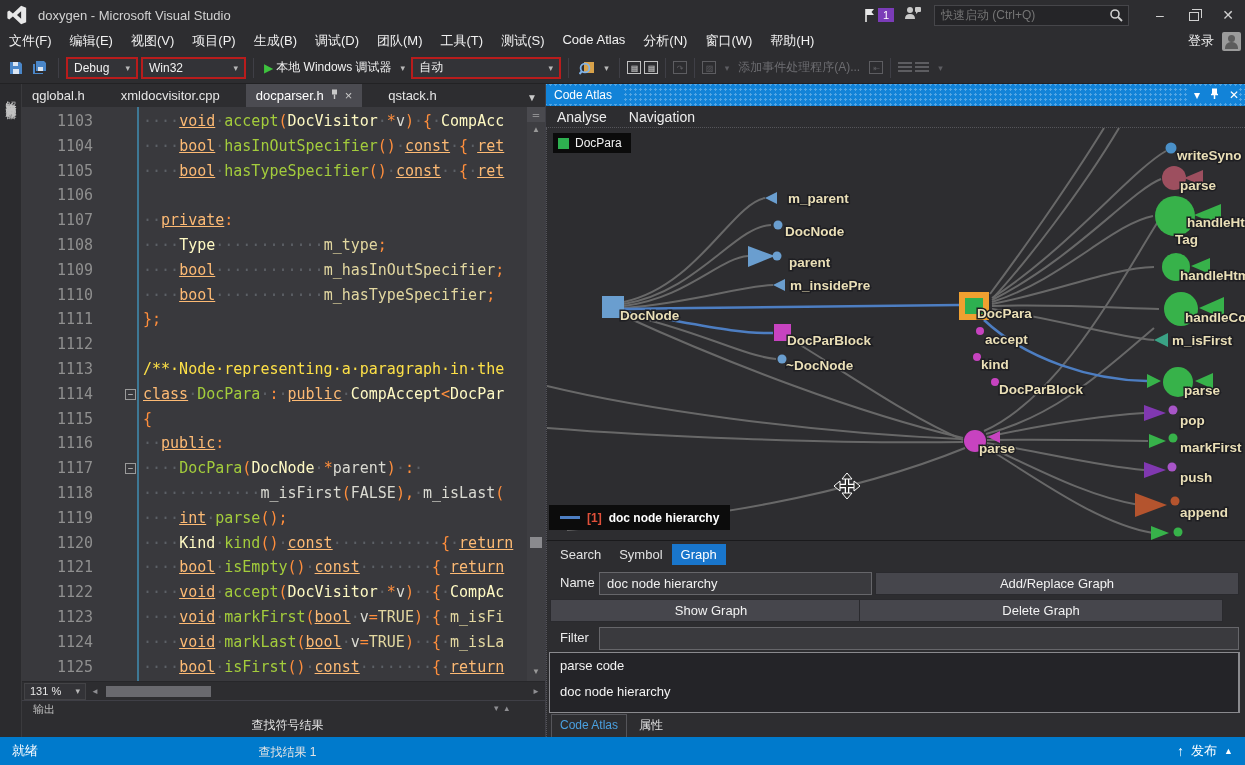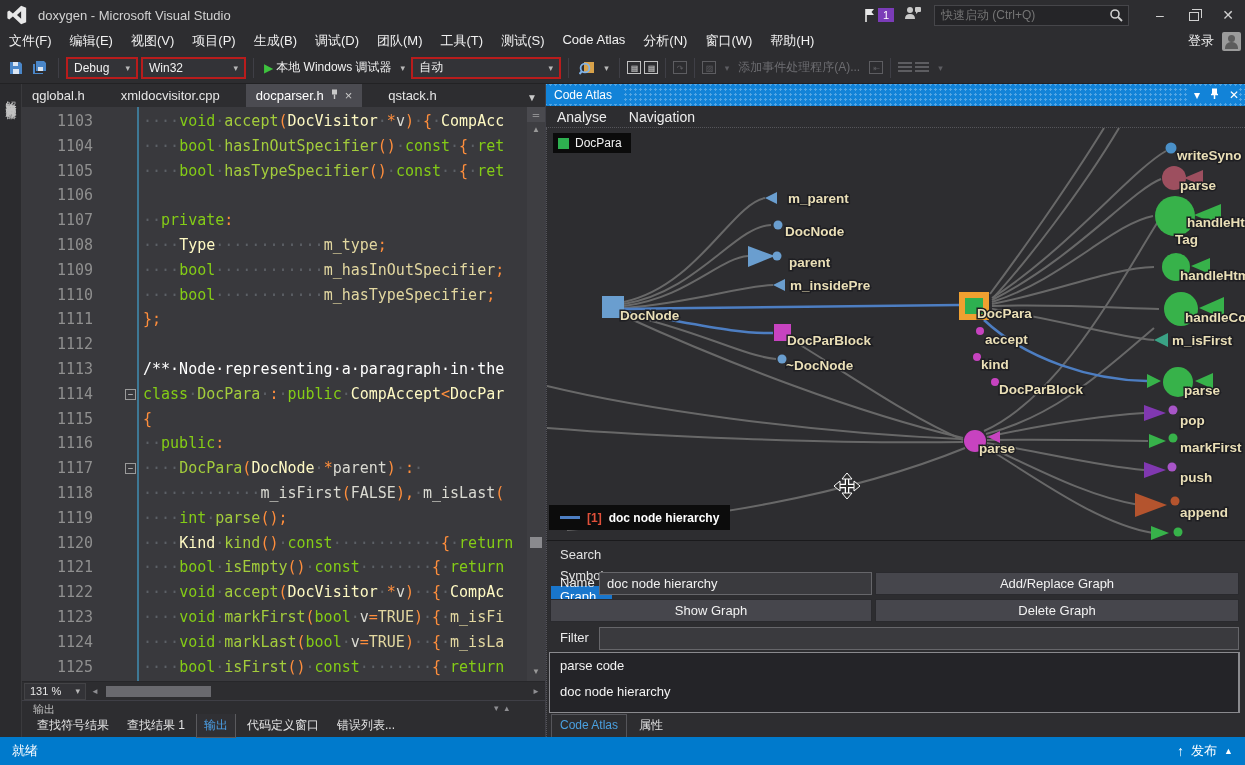--- a/index.html
+++ b/index.html
@@ -60,41 +60,41 @@
   .tab-ddown { position:absolute; right:8px; bottom:4px; color:#c9c9c9; font-size:10px; }
 
   .editor { position:relative; flex:1; overflow:hidden; background:#39393d; }
   .guide { position:absolute; left:115px; top:0; bottom:0; width:2px; background:#3f84a4; opacity:.85; }
   #code { position:absolute; left:0; top:2px; width:calc(100% - 18px); font-family:"DejaVu Sans Mono", monospace; font-size:15px; }
   .cl { display:flex; height:24.8px; line-height:24.8px; white-space:pre; }
   .ln { width:100px; padding-right:29px; text-align:right; color:#8f8f8f; flex:none; }
   .fold { width:21px; flex:none; position:relative; }
   .foldbox { position:absolute; left:3px; top:7px; width:11px; height:11px; border:1px solid #9a9a9a; background:#39393d; color:#cccccc; font-size:9px; line-height:9px; text-align:center; z-index:2; }
   .ct { flex:1; overflow:hidden; }
-  .s-kw { color:#84cc16; } .s-fn { color:#a3cc3c; } .s-ty { color:#fef9c3; }
+  .s-kw { color:#fdba74;text-decoration:underline; } .s-fn { color:#a3cc3c; } .s-ty { color:#fef9c3; }
   .s-pu { color:#ff8e3c; } .s-me { color:#e2d7a0; } .s-tx { color:#dadad2; }
-  .s-cm { color:#ffffff; } .s-ws { color:#5c6066; }
+  .s-cm { color:#fde047; } .s-ws { color:#5c6066; }
 
   .vscroll { position:absolute; right:0; top:0; bottom:0; width:18px; background:#3e3e42; }
   .vsplit { height:15px; background:#4a4a4f; display:flex; align-items:center; justify-content:center; color:#c8c8c8; font-size:9px; }
   .varr { text-align:center; color:#999; font-size:8px; padding:3px 0; }
   .vthumb { position:absolute; left:3px; right:3px; top:430px; height:11px; background:#8a8a8e; }
   .varr.down { position:absolute; bottom:2px; left:0; right:0; }
 
   .editor-bottom { height:19px; background:#2d2d30; display:flex; align-items:center; border-top:1px solid #27272a; }
   .zoombox { width:62px; height:17px; margin-left:2px; background:#333337; border:1px solid #434346; font-size:11px; color:#e8e8e8; display:flex; align-items:center; justify-content:space-between; padding:0 5px; }
   .hscroll { position:relative; flex:1; height:17px; margin:0 3px; }
   .harr { position:absolute; top:4px; font-size:8px; color:#8e8e92; }
   .hthumb { position:absolute; left:17px; top:3px; width:105px; height:11px; background:#69696e; }
 
   .output-sliver { height:14px; background:#2d2d30; border-top:1px solid #3f3f46; position:relative; overflow:hidden; }
   .sliver-title { position:absolute; left:11px; top:1px; font-size:11px; color:#bdbdbd; }
   .sliver-icons { position:absolute; right:30px; top:2px; color:#8e8e92; font-size:9px; letter-spacing:6px; }
 
-  .bottom-tabs { height:23px; background:#2d2d30; display:flex; align-items:center; padding-left:8px; gap:4px; }
+  .bottom-tabs { height:23px; background:#2d2d30; display:flex; align-items:center; padding-left:8px; gap:4px;flex-direction:column; }
   .btab { font-size:12px; color:#e4e4e4; padding:3px 7px; }
   .btab.active { color:#4ba0e8; border:1px solid #5a5a5e; background:#303034; }
 
   
   .atlas-col { width:700px; display:flex; flex-direction:column; background:#2d2d30; border-left:1px solid #3f3f46; }
   .atlas-title { height:22px; background:#1283d8;
      background-image:radial-gradient(circle, rgba(255,255,255,.28) 1px, transparent 1.3px);
      background-size:5px 5px; background-position:2px 3px;
      display:flex; align-items:center; position:relative; }
   .atlas-title-text { font-size:12px; color:#ffffff; background:#1283d8; padding:2px 10px 2px 8px; }
@@ -108,21 +108,21 @@
   .gtooltip .sq { width:11px; height:11px; background:#2eb050; }
   .gtooltip .txt { font-size:12px; color:#f2f2f2; }
   .glegend { position:absolute; left:2px; top:377px; height:25px; background:#0c0c0c; display:flex; align-items:center; padding:0 11px; gap:7px; z-index:5; }
   .glegend .line { width:20px; height:3px; background:#4d7ec2; }
   .glegend .idx { font-size:12px; font-weight:bold; color:#e0503a; }
   .glegend .lbl { font-size:12px; font-weight:bold; color:#ffffff; }
   svg text { font-family:"Liberation Sans",sans-serif; font-size:13.5px; font-weight:600; fill:#eadfb7;
              stroke:#1e1e22; stroke-width:3px; paint-order:stroke; }
 
   .atlas-lower { position:relative; height:197px; background:#2d2d30; border-top:1px solid #1a1a1c; border-left:1px dotted #55555a; font-size:13px; }
-  .atabs { position:absolute; left:4px; top:3px; display:flex;flex-direction:column; }
+  .atabs { position:absolute; left:4px; top:3px; display:flex; }
   .atab { padding:3px 9px; color:#e2e2e2; }
   .atab.active { background:#1976cc; color:#fff; }
   .flabel { position:absolute; color:#ececec; }
   .ainput { position:absolute; background:#3a3a3e; border:1px solid #66666a; color:#f0f0f0; font-size:13px; padding:0 7px; font-family:"Liberation Sans",sans-serif; outline:none; }
   .abtn { position:absolute; background:#46464c; border:1px solid #2a2a2e; color:#f2f2f2; font-size:13px; display:flex; align-items:center; justify-content:center; }
   .alist { position:absolute; left:2px; top:111px; width:691px; height:61px; background:#242428; border:1px solid #8a8a8e; border-right-width:2px; overflow:hidden; }
   .alist .item { padding:2px 10px; line-height:22px; color:#f2f2f2; }
   .abottom { position:absolute; left:4px; bottom:0; display:flex; gap:4px; }
   .abtab { font-size:12px; padding:3px 8px; color:#e0e0e0; }
   .abtab.active { color:#4aa0e0; border:1px solid #55555a; border-bottom:none; background:#2d2d30; }
@@ -518,21 +518,21 @@
       <div class="atlas-lower">
         <div class="atabs" id="atlastabs">
             <span class="atab">Search</span>
             <span class="atab">Symbol</span>
             <span class="atab active">Graph</span>
           </div>
         <span class="flabel" style="left:13px;top:34px">Name</span>
         <input class="ainput" style="left: 52px; top: 31px; width: 273px; height: 23px;" value="doc node hierarchy">
         <div class="abtn" style="left:328px;top:31px;width:364px;height:23px">Add/Replace Graph</div>
         <div class="abtn" style="left:3px;top:58px;width:322px;height:23px">Show Graph</div>
-        <div class="abtn" style="left:328px;top:58px;width:364px;height:23px">Delete Graph</div>
+        <div class="abtn" style="left:312px;top:58px;width:364px;height:23px">Delete Graph</div>
         <span class="flabel" style="left:13px;top:89px">Filter</span>
         <input class="ainput" style="left: 52px; top: 86px; width: 640px; height: 23px;" value="">
         <div class="alist" id="atlaslist">
             <div class="item">parse code</div>
             <div class="item">doc node hierarchy</div>
           </div>
         <div class="abottom" id="atlasbottomtabs">
             <span class="abtab active">Code Atlas</span>
             <span class="abtab">属性</span>
           </div>

